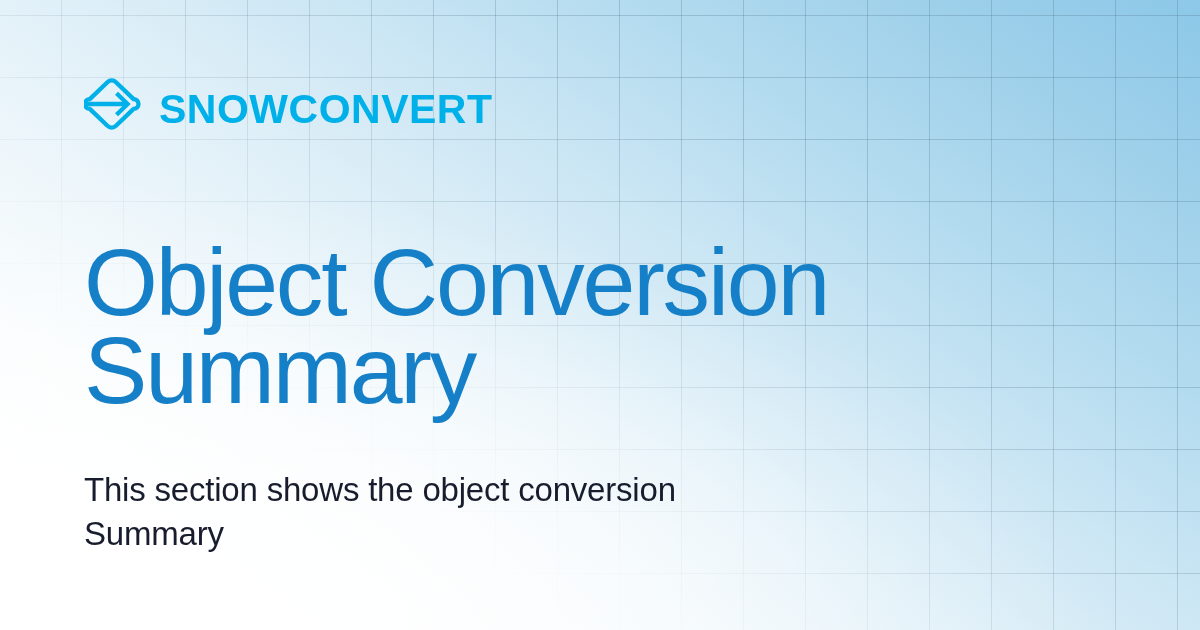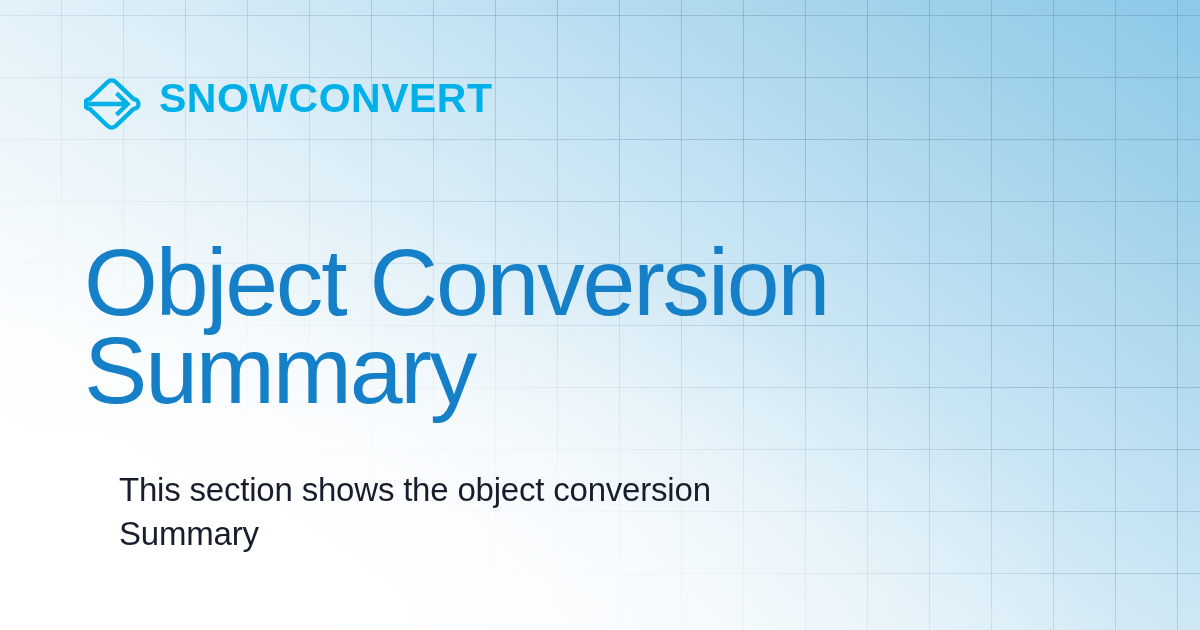--- a/index.html
+++ b/index.html
@@ -84,21 +84,21 @@
     position: absolute;
     inset: 0;
     z-index: 5;
   }
 
   .logo {
     position: absolute;
     left: 84px;
     top: 78px;
     display: flex;
-    align-items: flex-start;
+    align-items: flex-end;
     gap: 17px;
   }
   .logo-mark {
     width: 58px;
     height: 52px;
     display: block;
     flex: none;
   }
   .logo-word {
     font-family: "Liberation Sans", sans-serif;
@@ -129,21 +129,20 @@
     left: 84px;
     top: 468px;
     width: 700px;
     font-family: "Liberation Sans", sans-serif;
     font-size: 33px;
     font-weight: normal;
     line-height: 44px;
     letter-spacing: -0.2px;
     color: #181d2e;
     white-space: pre-line;
-    margin-left: 35px;
   }
 </style>
 </head>
 <body>
 
 <div class="banner">
 
   <div class="bg-gradient"></div>
   <div class="bg-grid"></div>
   <div class="bg-wash"></div>

